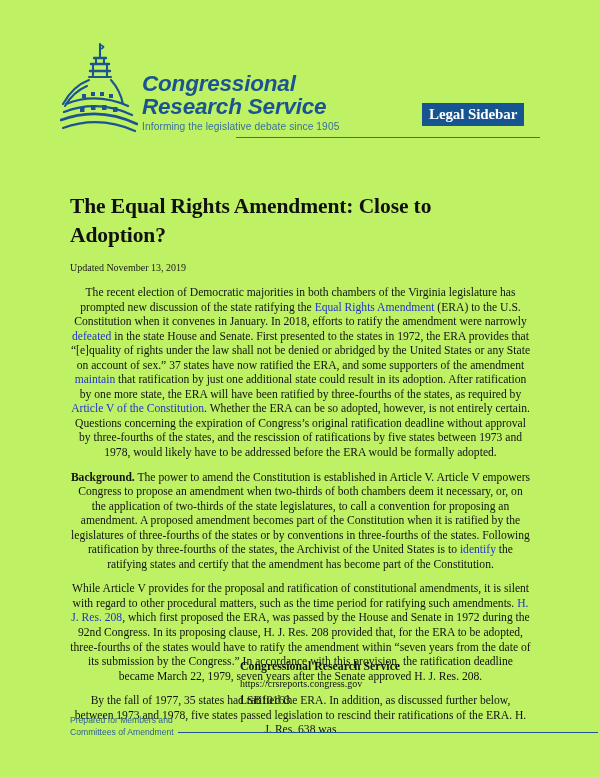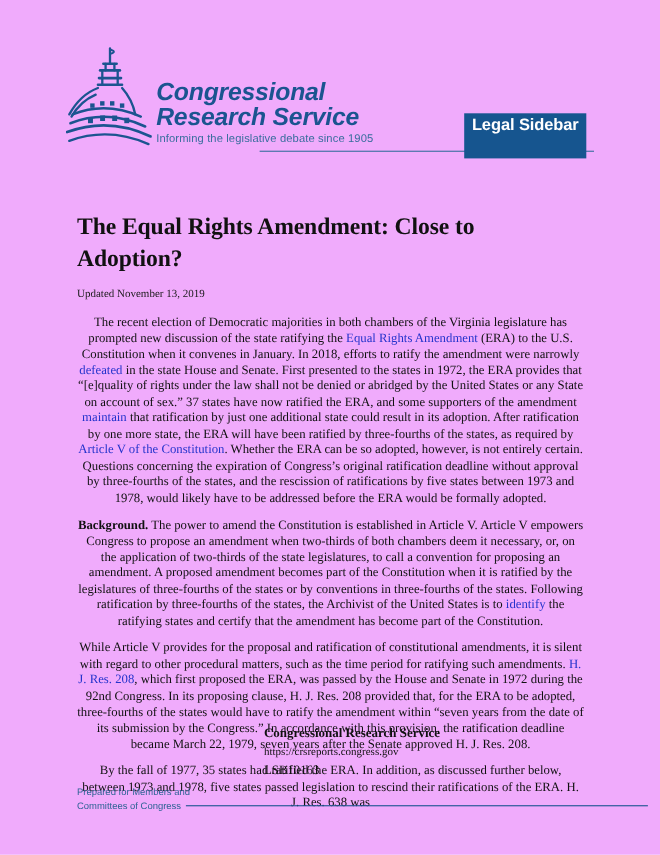--- a/index.html
+++ b/index.html
@@ -12,21 +12,21 @@
     height: 777px;
     position: relative;
     overflow: hidden;
     font-family: "Liberation Serif", serif;
     color: #000000;
   }
 
   .page {
     position: absolute;
     inset: 0;
-    background: #f0abfc;
+    background: #bef264;
   }
 
   
   .masthead {
     position: absolute;
     left: 60px;
     top: 42px;
     width: 480px;
     height: 105px;
   }
@@ -77,25 +77,25 @@
     height: 1px;
     background: #3a6e9e;
   }
 
   .legal-sidebar-badge {
     position: absolute;
     left: 422px;
     top: 103px;
     background: #16558f;
     color: #ffffff;
-    font-family: Liberation Sans, sans-serif;
+    font-family: Liberation Serif, serif;
     font-weight: bold;
     font-size: 15px;
     line-height: 20px;
-    padding: 1px 7px 20px 7px;
+    padding: 1px 7px 2px 7px;
     white-space: nowrap;
     letter-spacing: -0.1px;
   }
 
   
   .doc-title {
     position: absolute;
     left: 70px;
     top: 178px;
     width: 420px;
@@ -267,18 +267,18 @@
 
   <div class="footer-right">
     <div class="footer-org">Congressional Research Service</div>
     <div class="footer-url">https://crsreports.congress.gov</div>
     <div class="footer-id">LSB10163</div>
   </div>
 
   <div class="insight-block">
     <div class="insight-line">Prepared for Members and</div>
     <div class="insight-last-row">
-      <span class="insight-line">Committees of Congress</span>
+      <span class="insight-line">Committees of Amendment</span>
       <span class="insight-rule"></span>
     </div>
   </div>
 
 </div>
 
 </body></html>

